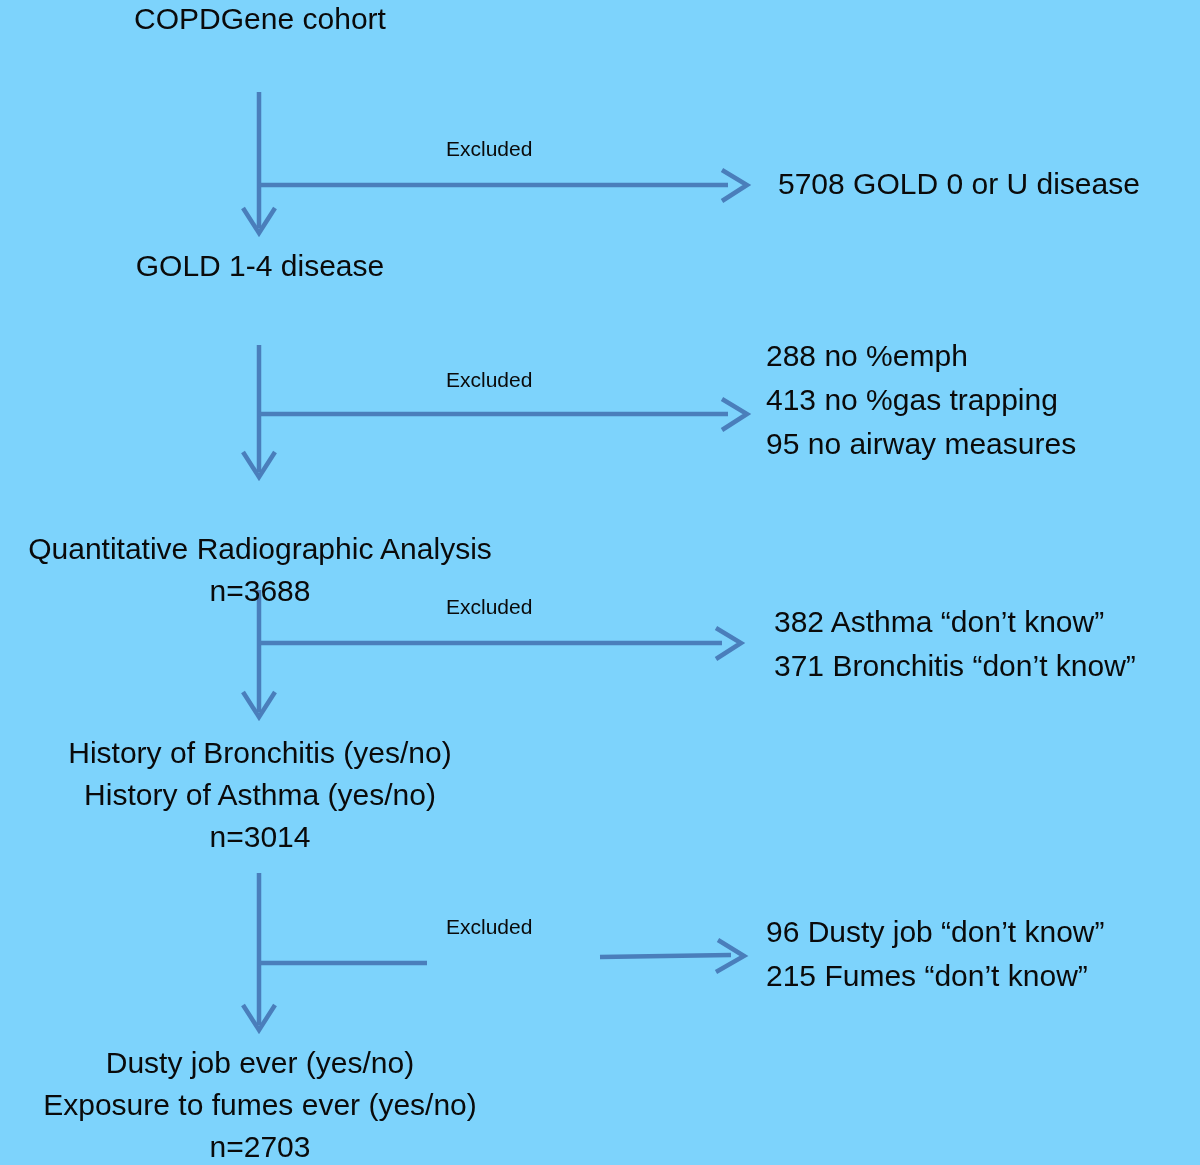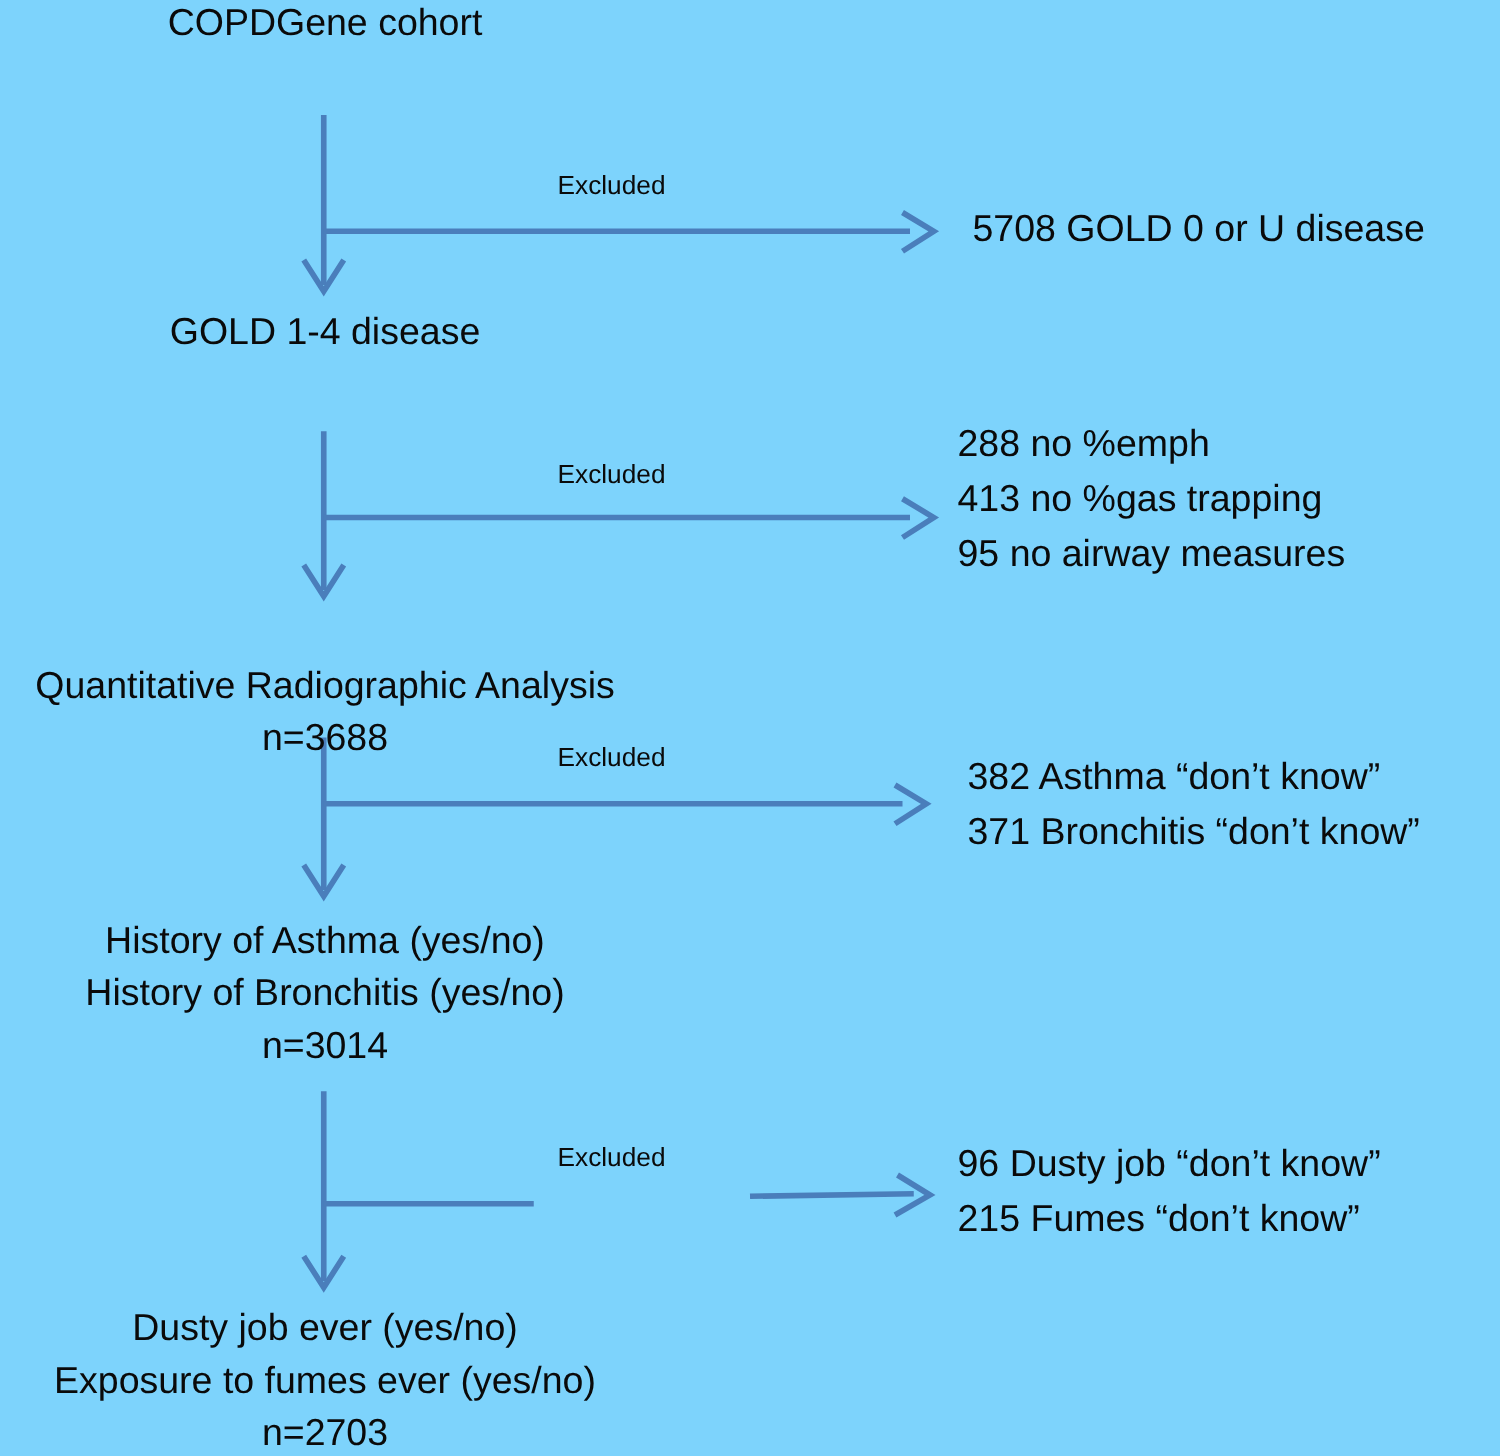--- a/index.html
+++ b/index.html
@@ -126,22 +126,22 @@
     <span class="line">n=3688</span>
   </div>
 
   <div class="excl-label" style="left:446px; top:590px;">Excluded</div>
   <div class="excl-list" style="left:774px; top:600px;">
     <span class="line">382 Asthma “don’t know”</span>
     <span class="line">371 Bronchitis “don’t know”</span>
   </div>
 
   <div class="node" style="left:0; top:732px; width:520px;">
+    <span class="line">History of Bronchitis (yes/no)</span>
     <span class="line">History of Asthma (yes/no)</span>
-    <span class="line">History of Bronchitis (yes/no)</span>
     <span class="line">n=3014</span>
   </div>
 
   <div class="excl-label" style="left:446px; top:910px;">Excluded</div>
   <div class="excl-list" style="left:766px; top:910px;">
     <span class="line">96 Dusty job “don’t know”</span>
     <span class="line">215 Fumes “don’t know”</span>
   </div>
 
   <div class="node" style="left:0; top:1042px; width:520px;">

